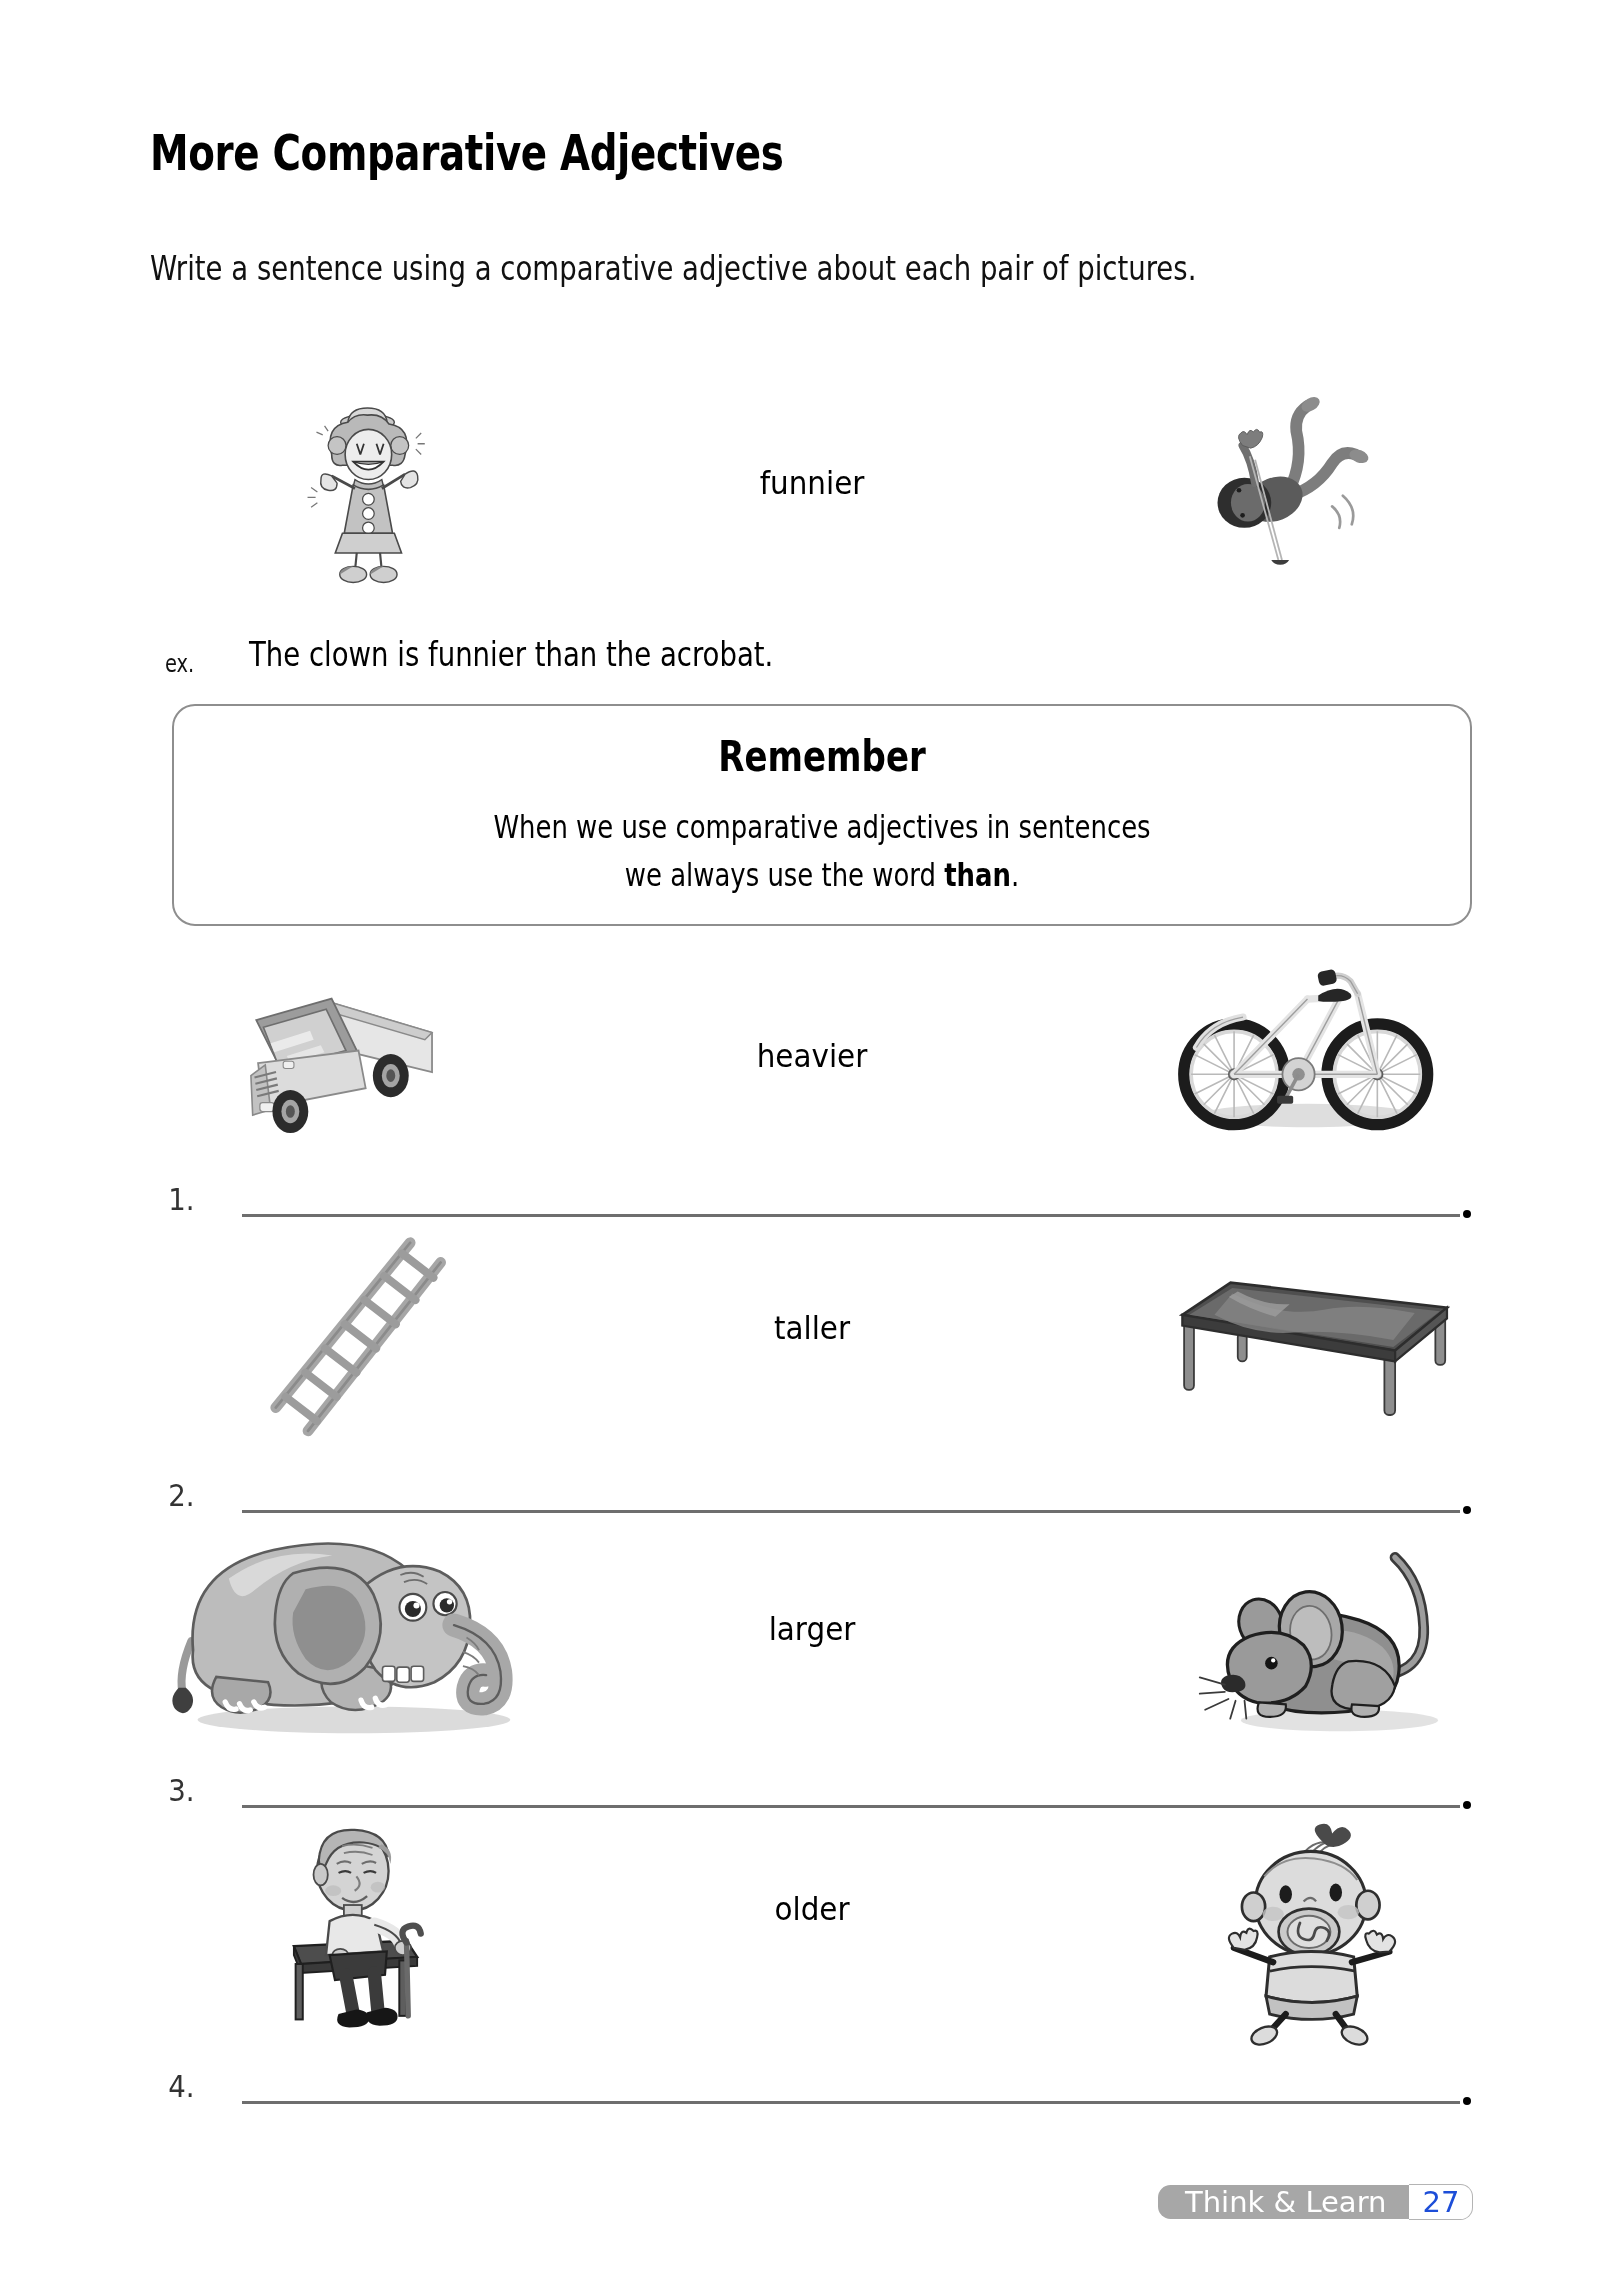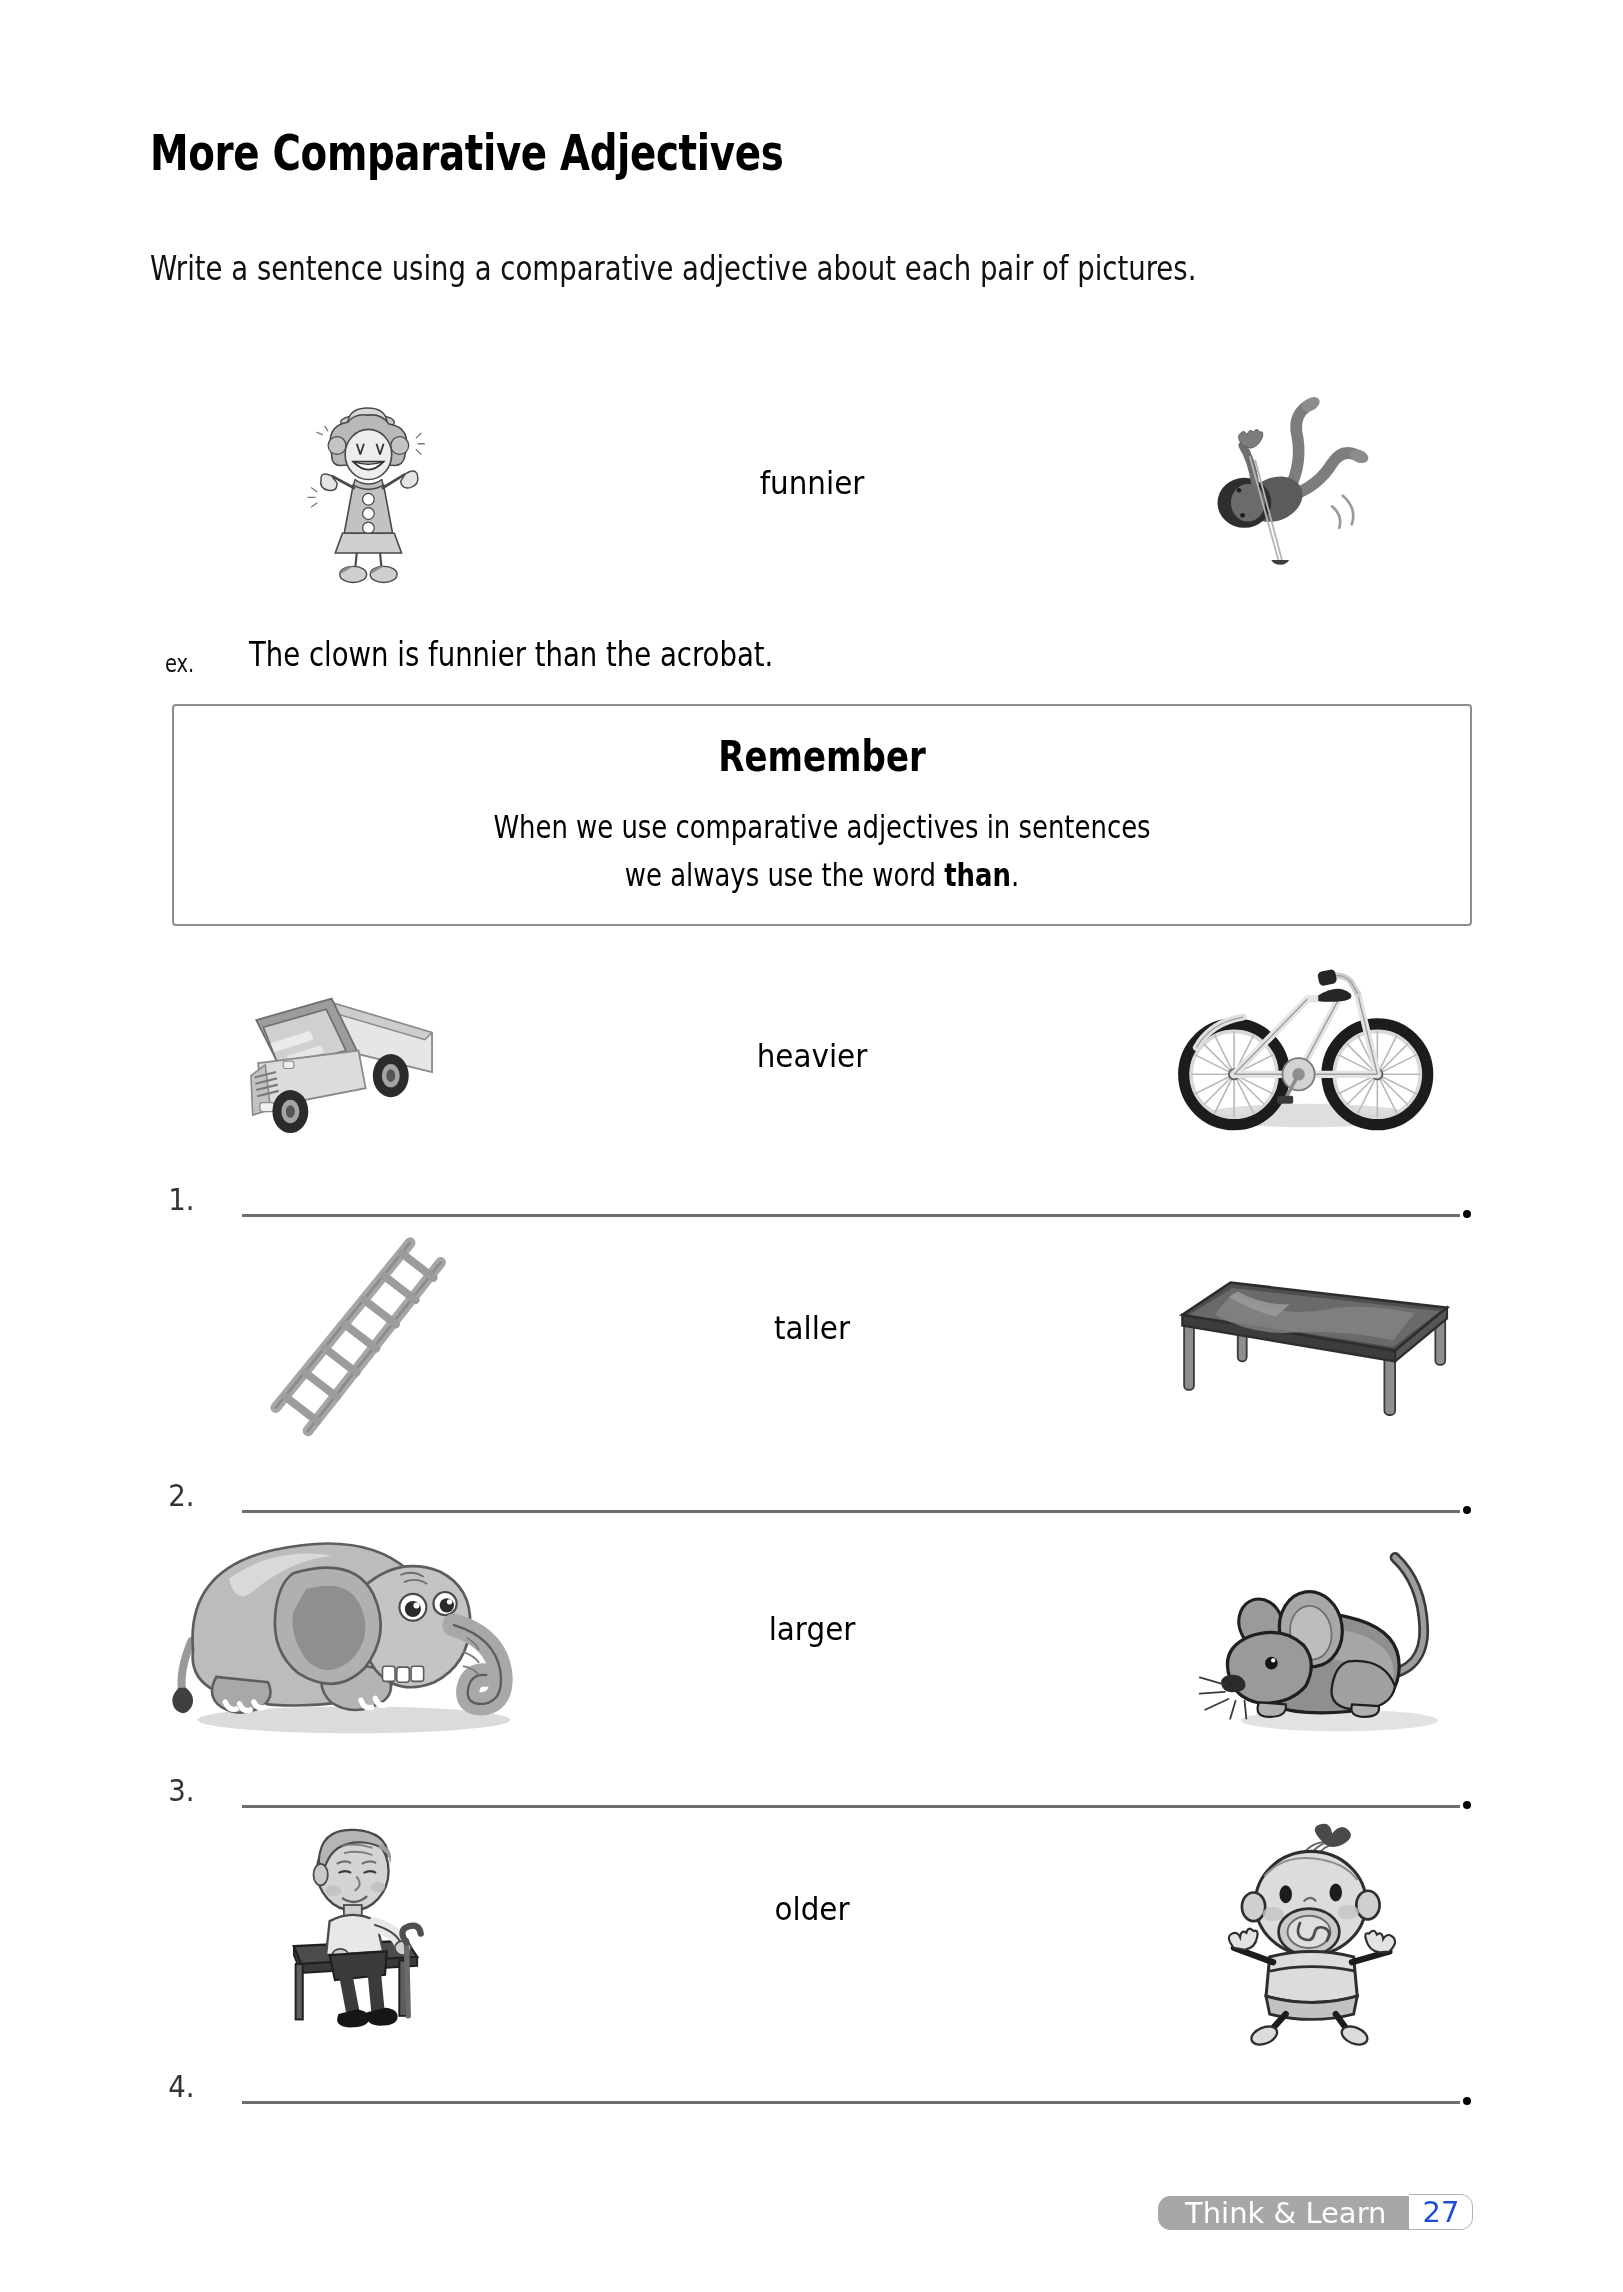--- a/index.html
+++ b/index.html
@@ -92,21 +92,21 @@
   }
 
   
   .remember-box {
     position: absolute;
     left: 172px;
     top: 704px;
     width: 1300px;
     height: 222px;
     border: 2.7px solid #8e8e8e;
-    border-radius: 4px;
+    border-radius: 23px;
     box-sizing: border-box;
     background: #ffffff;
   }
   .remember-title {
     position: absolute;
     top: 25px;
     width: 100%;
     text-align: center;
     font-size: 43px;
     font-weight: bold;
@@ -159,21 +159,21 @@
     background: #000000;
   }
 
   
   .footer {
     position: absolute;
     left: 1158px;
     top: 2174px;
     height: 56px;
     display: flex;
-    align-items: flex-end;
+    align-items: center;
   }
   .footer-label {
     background: #a7a7a7;
     color: #ffffff;
     font-size: 29px;
     display: flex;
     align-items: center;
     padding: 0 23px 0 27px;
     border-top-left-radius: 12.5px;
     border-bottom-left-radius: 12.5px;

